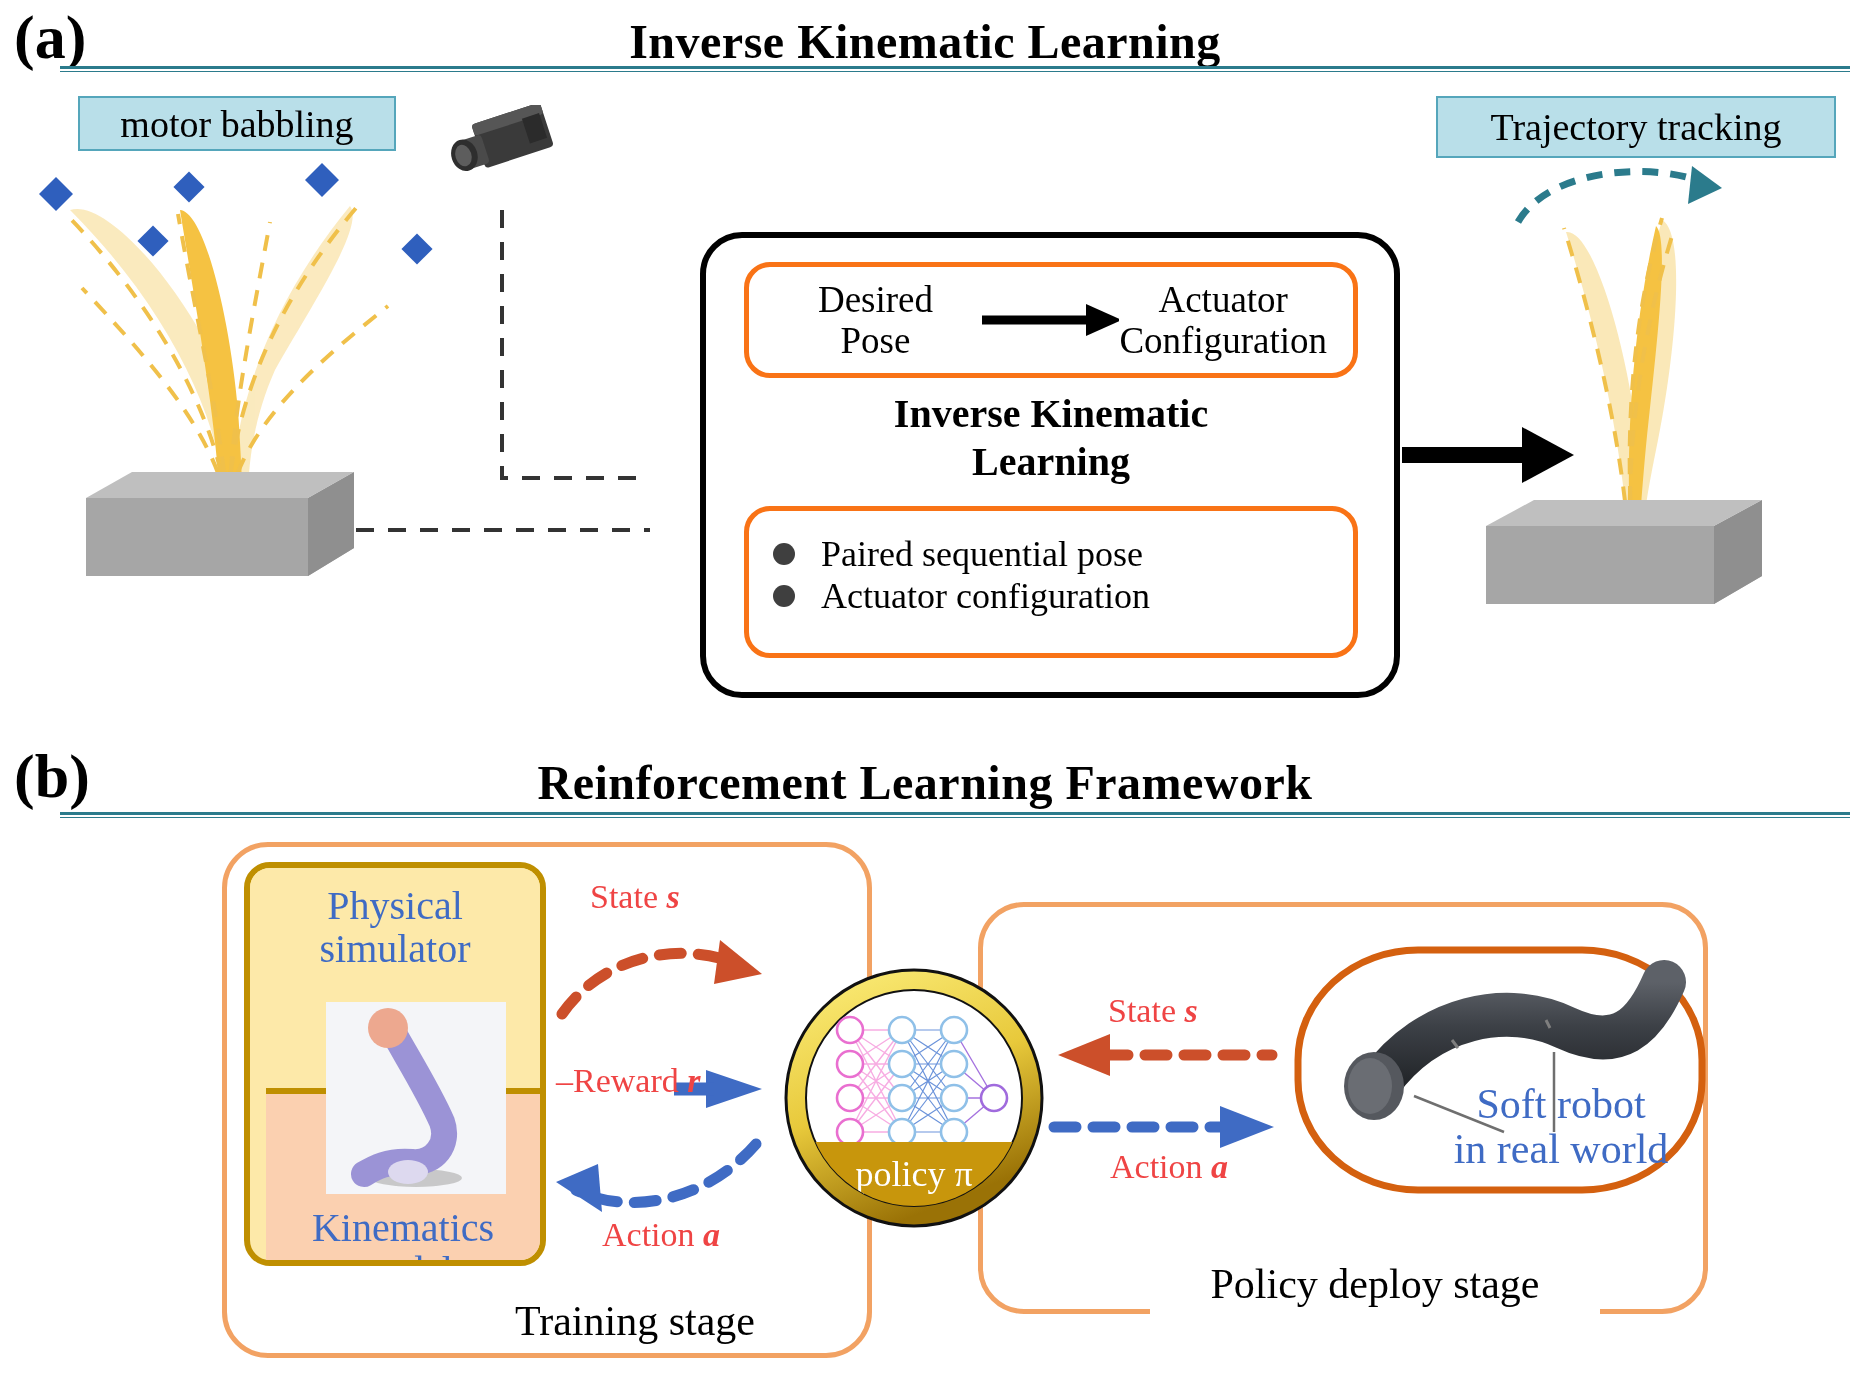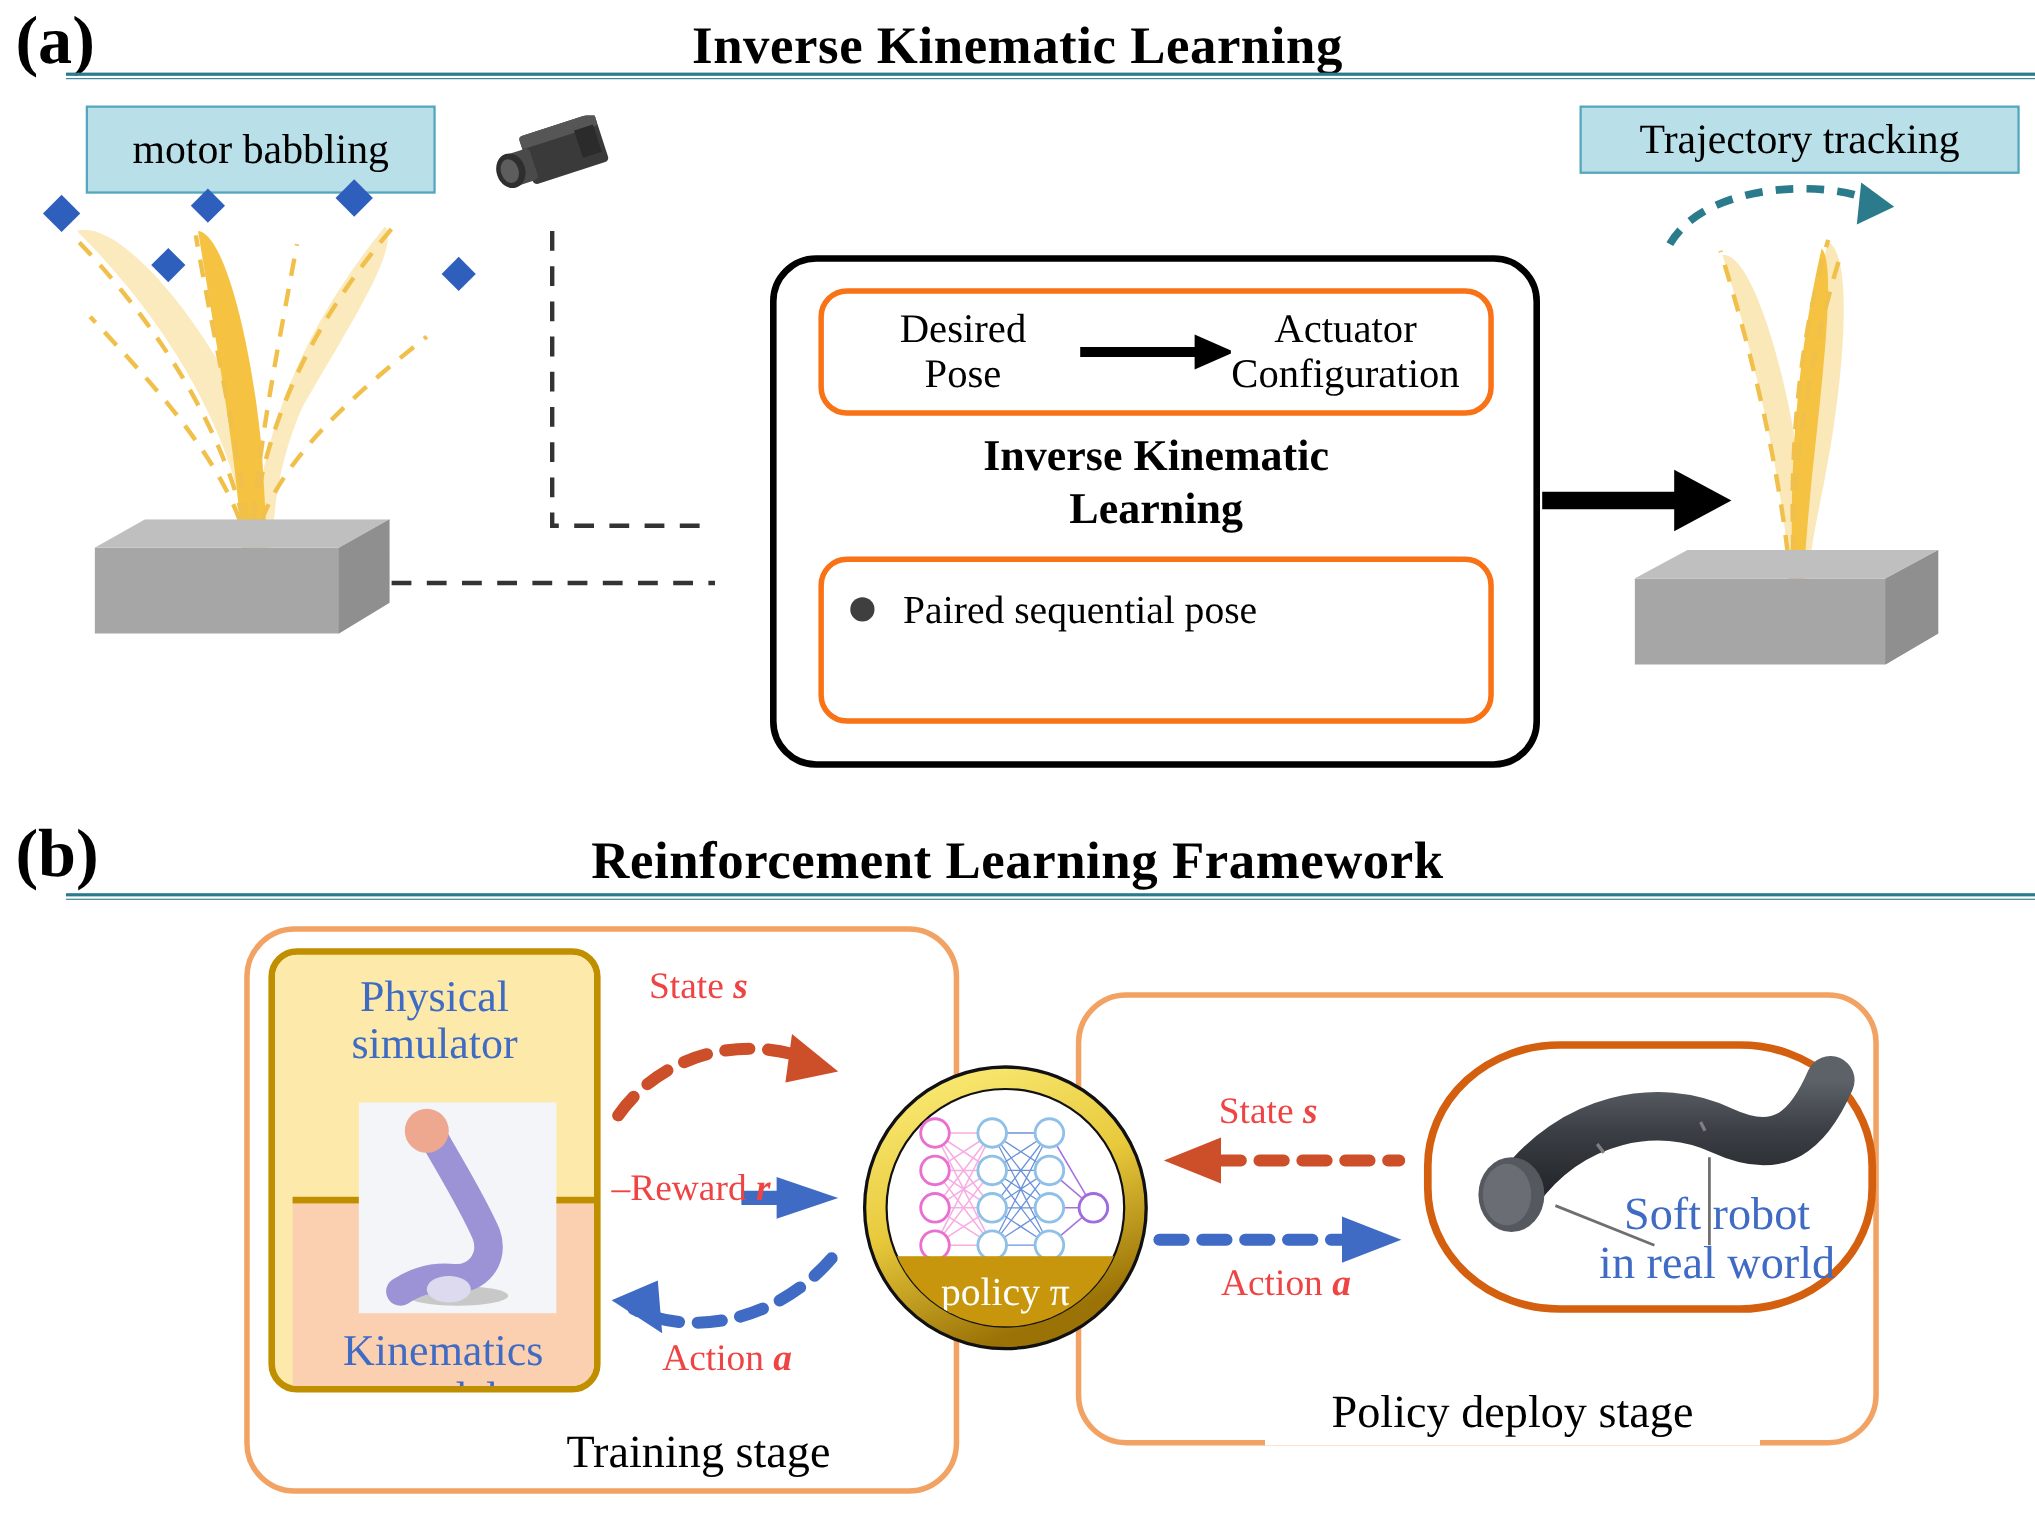--- a/index.html
+++ b/index.html
@@ -95,21 +95,21 @@
 <body>
 
 <div class="abs panel-letter" style="left:14px;top:6px;">(a)</div>
 <div class="abs panel-title" style="left:300px;top:14px;width:1250px;">Inverse Kinematic Learning</div>
 <div class="abs" style="left:60px;top:66px;width:1790px;">
   <div class="rule">
       <div class="rule-inner"></div>
     </div>
 </div>
 
-<div class="abs chip" style="left:78px;top:96px;width:318px;height:80px;">
+<div class="abs chip" style="left:78px;top:96px;width:318px;height:55px;">
   <span>motor babbling</span>
 </div>
 
 <svg class="abs" style="left:20px;top:160px;" width="440" height="130">
   <g fill="#2f5fbd">
     <rect x="24" y="22" width="24" height="24" transform="rotate(45 36 34)"></rect>
     <rect x="158" y="16" width="22" height="22" transform="rotate(45 169 27)"></rect>
     <rect x="290" y="8" width="24" height="24" transform="rotate(45 302 20)"></rect>
     <rect x="122" y="70" width="22" height="22" transform="rotate(45 133 81)"></rect>
     <rect x="386" y="78" width="22" height="22" transform="rotate(45 397 89)"></rect>
@@ -180,20 +180,24 @@
   <div class="abs ik-title" style="left:40px;top:152px;width:610px;">
     <div>Inverse Kinematic</div>
     <div>Learning</div>
   </div>
 
   <div class="abs box-inner" style="left:38px;top:268px;width:614px;height:152px;">
     <div style="padding:22px 0 0 24px;">
       <div class="bullet-row" style="">
         <span class="bdot"></span>
         <span>Paired sequential pose</span>
+      </div>
+      <div class="bullet-row">
+        <span class="bdot"></span>
+        <span>Actuator configuration</span>
       </div>
     </div>
   </div>
 </div>
 
 <svg class="abs" style="left:1398px;top:420px;" width="180" height="70">
   <line x1="4" y1="35" x2="128" y2="35" stroke="#000" stroke-width="16"></line>
   <polygon points="124,7 176,35 124,63" fill="#000"></polygon>
 </svg>
 

